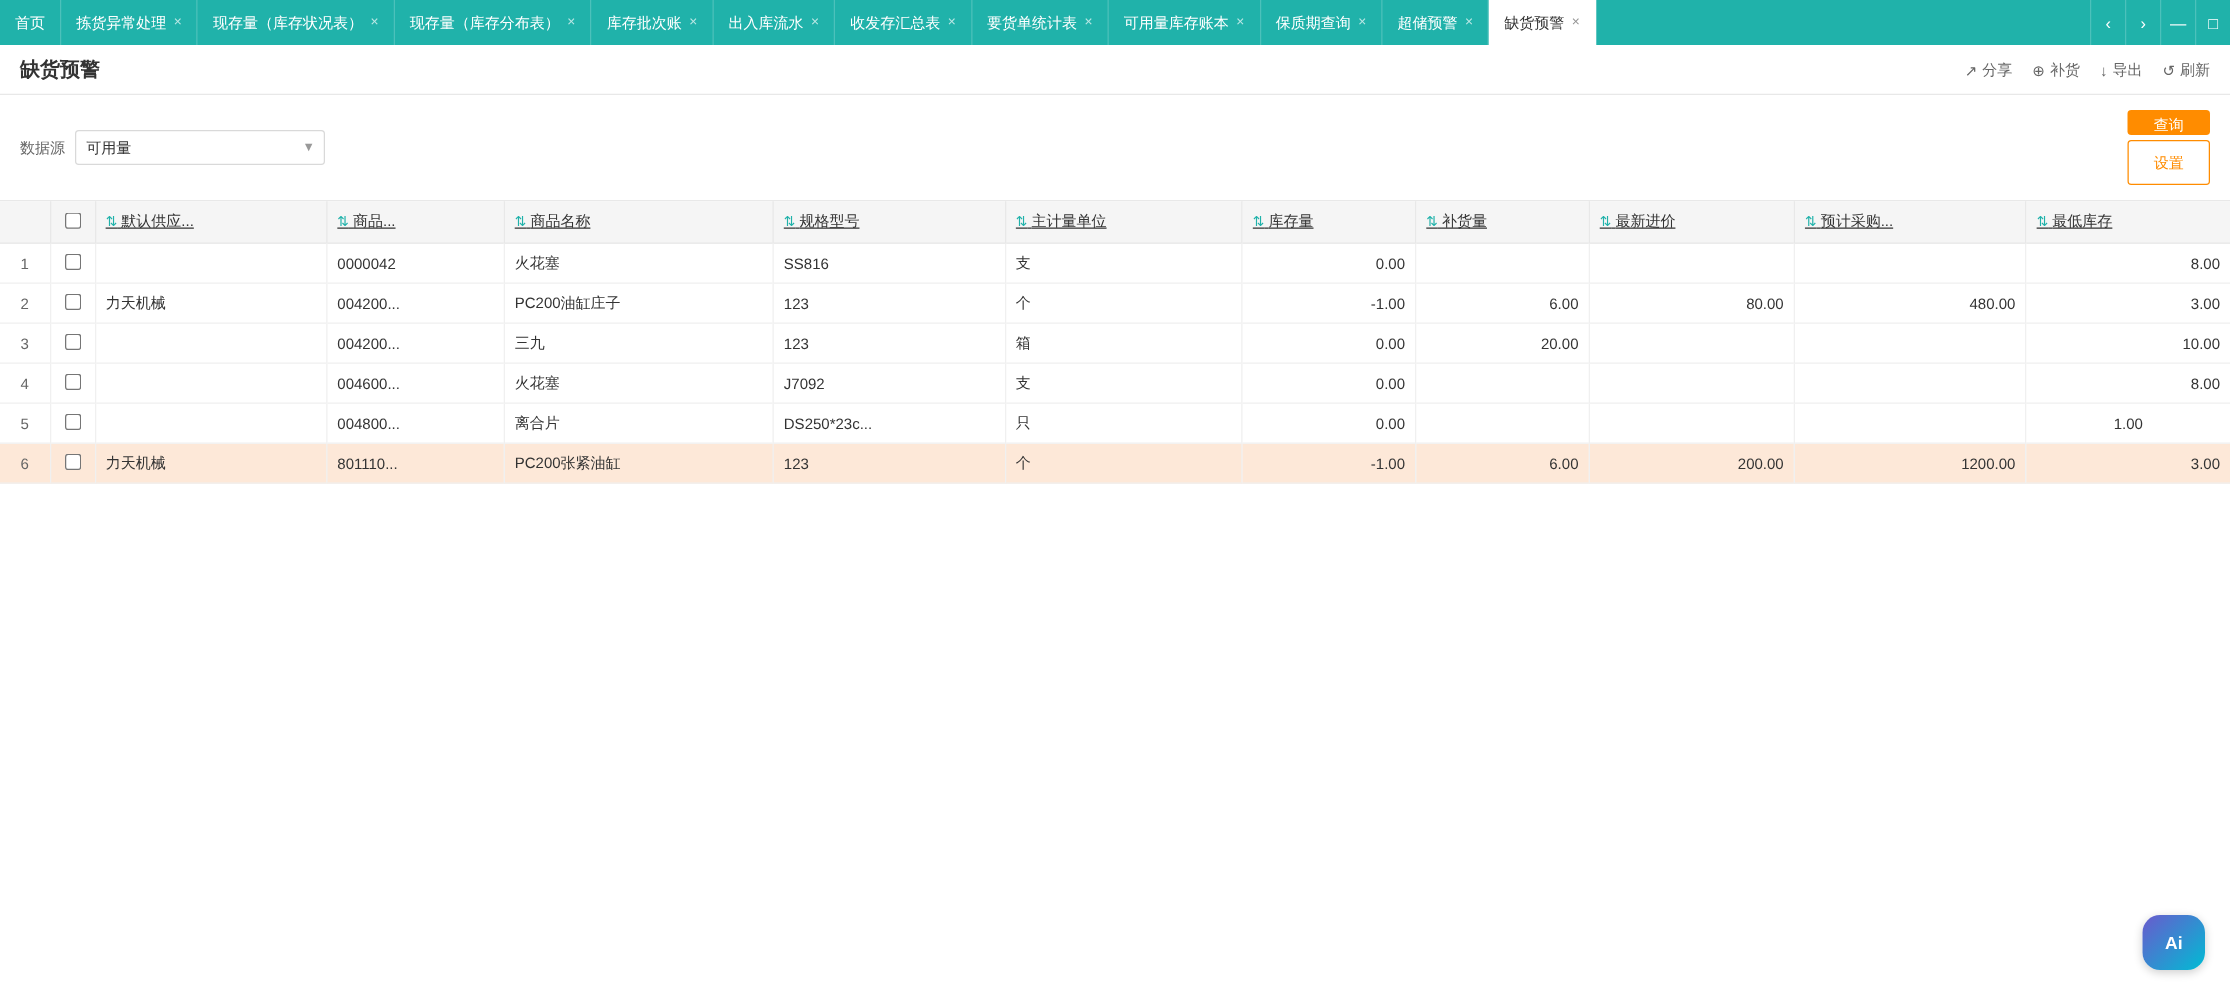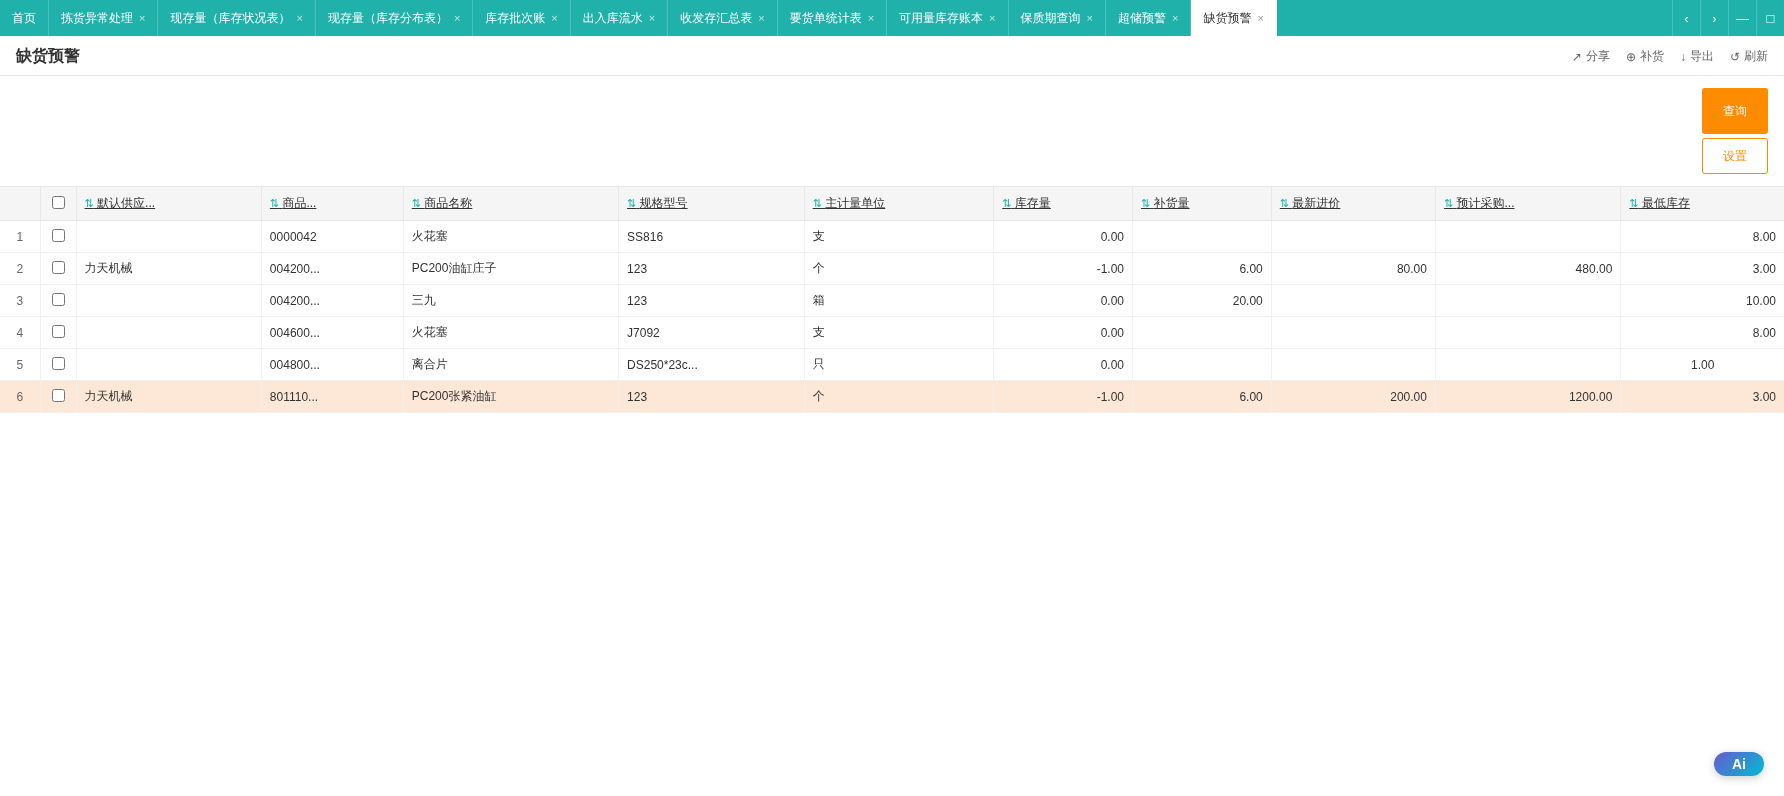--- a/index.html
+++ b/index.html
@@ -140,21 +140,21 @@
       margin-left: auto;
     }
     .btn-query {
       background: #ff8c00;
       color: #fff;
       border: none;
       padding: 4px 20px;
       border-radius: 3px;
       cursor: pointer;
       font-size: 12px;
-      height: 46px;
+      height: 20px;
     }
     .btn-settings {
       background: #fff;
       color: #ff8c00;
       border: 1px solid #ff8c00;
       padding: 4px 20px;
       border-radius: 3px;
       cursor: pointer;
       font-size: 12px;
       height: 36px;
@@ -201,21 +201,21 @@
       width: 13px;
       height: 13px;
       cursor: pointer;
     }
 
     .ai-badge {
       position: fixed;
       bottom: 20px;
       right: 20px;
       width: 50px;
-      height: 24px;
+      height: 44px;
       background: linear-gradient(135deg, #6a5acd, #00bcd4);
       color: #fff;
       border-radius: 14px;
       display: flex;
       align-items: center;
       justify-content: center;
       font-size: 14px;
       font-weight: bold;
       cursor: pointer;
       box-shadow: 0 2px 8px rgba(0,0,0,0.2);
@@ -299,20 +299,28 @@
       </div>
       <div class="header-action-item">
         <span>↺</span>
         <span>刷新</span>
       </div>
     </div>
   </div>
 
   <div class="filter-area">
 
+    <div class="filter-group">
+      <span class="filter-label">数据源</span>
+      <div class="select-wrapper">
+        <select class="filter-select">
+          <option value="available" selected="">可用量</option>
+        </select>
+      </div>
+    </div>
 
 
     <div class="filter-actions">
       <button class="btn-query">查询</button>
       <button class="btn-settings">设置</button>
     </div>
   </div>
 
   <div class="table-container">
     <table>

